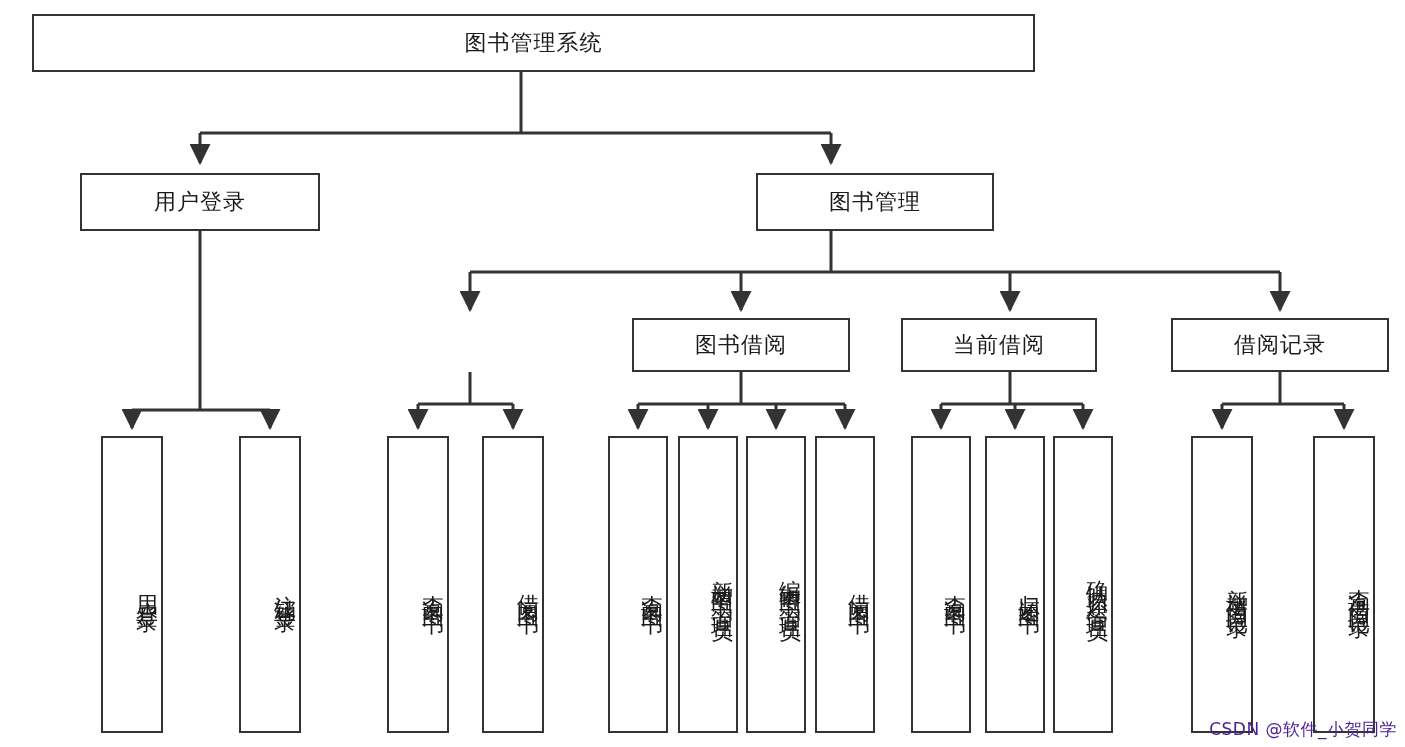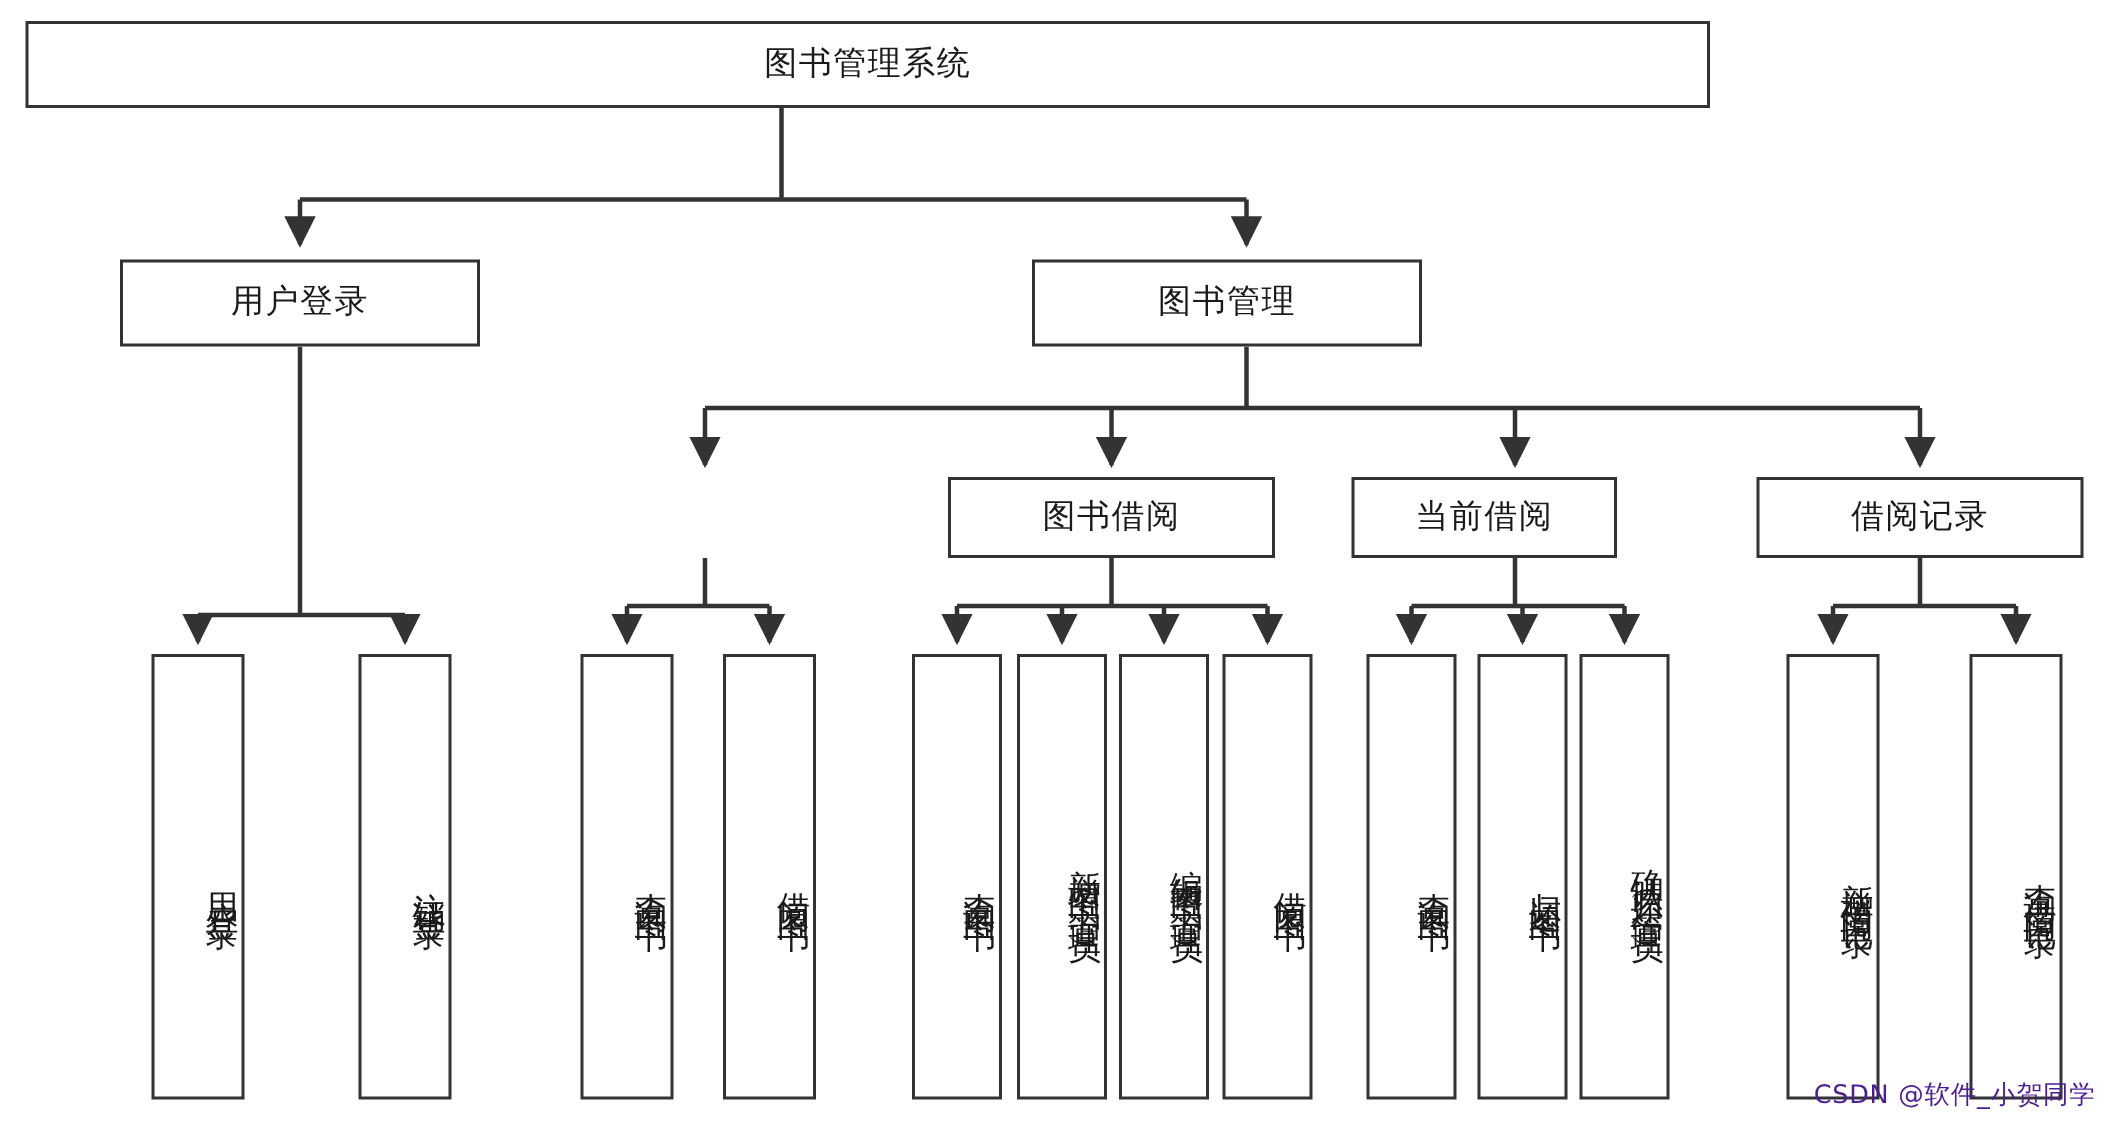--- a/index.html
+++ b/index.html
@@ -107,35 +107,35 @@
       <path d="M 941 404 L 941 428" marker-end="url(#arrow)"></path>
       <path d="M 1015 404 L 1015 428" marker-end="url(#arrow)"></path>
       <path d="M 1083 404 L 1083 428" marker-end="url(#arrow)"></path>
 
       <path d="M 1280 372 L 1280 404 M 1222 404 L 1344 404"></path>
       <path d="M 1222 404 L 1222 428" marker-end="url(#arrow)"></path>
       <path d="M 1344 404 L 1344 428" marker-end="url(#arrow)"></path>
     </g>
   </svg>
 
-  <div class="node horiz" style="left:17px; top:14px; width:1123px; height:58px;">
+  <div class="node horiz" style="left:32px; top:14px; width:1003px; height:58px;">
     <span class="label">图书管理系统</span>
   </div>
 
   <div class="node horiz" style="left:80px; top:173px; width:240px; height:58px;">
     <span class="label">用户登录</span>
   </div>
-  <div class="node horiz" style="left:688px; top:173px; width:260px; height:58px;">
+  <div class="node horiz" style="left:756px; top:173px; width:238px; height:58px;">
     <span class="label">图书管理</span>
   </div>
 
   <div class="node horiz" style="left:632px; top:318px; width:218px; height:54px;">
     <span class="label">图书借阅</span>
   </div>
-  <div class="node horiz" style="left:901px; top:318px; width:177px; height:54px;">
+  <div class="node horiz" style="left:901px; top:318px; width:196px; height:54px;">
     <span class="label">当前借阅</span>
   </div>
   <div class="node horiz" style="left:1171px; top:318px; width:218px; height:54px;">
     <span class="label">借阅记录</span>
   </div>
 
   <div class="node vert" style="left:101px; top:436px; width:62px; height:297px;">
     <span class="label">用户登录</span>
   </div>
   <div class="node vert" style="left:239px; top:436px; width:62px; height:297px;">

